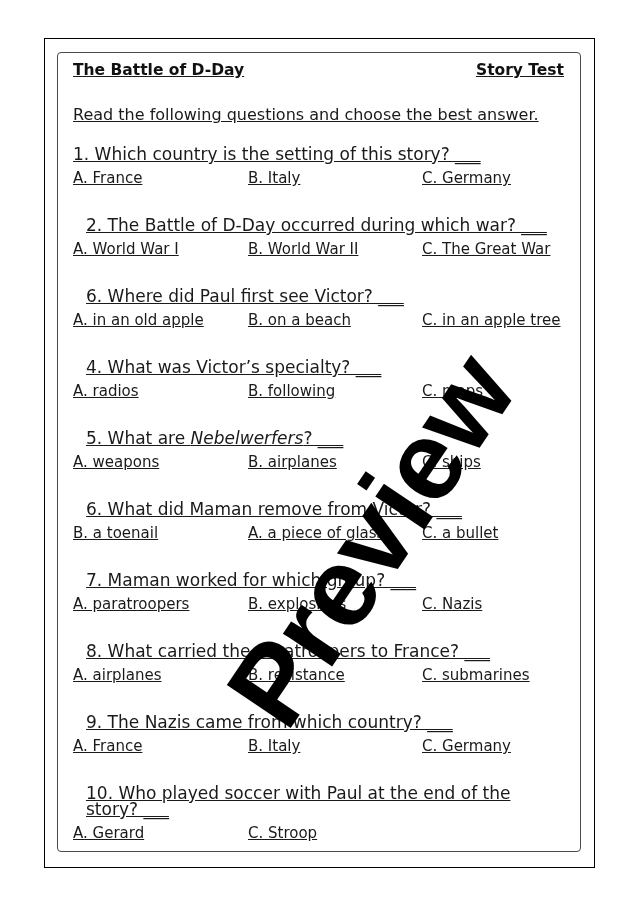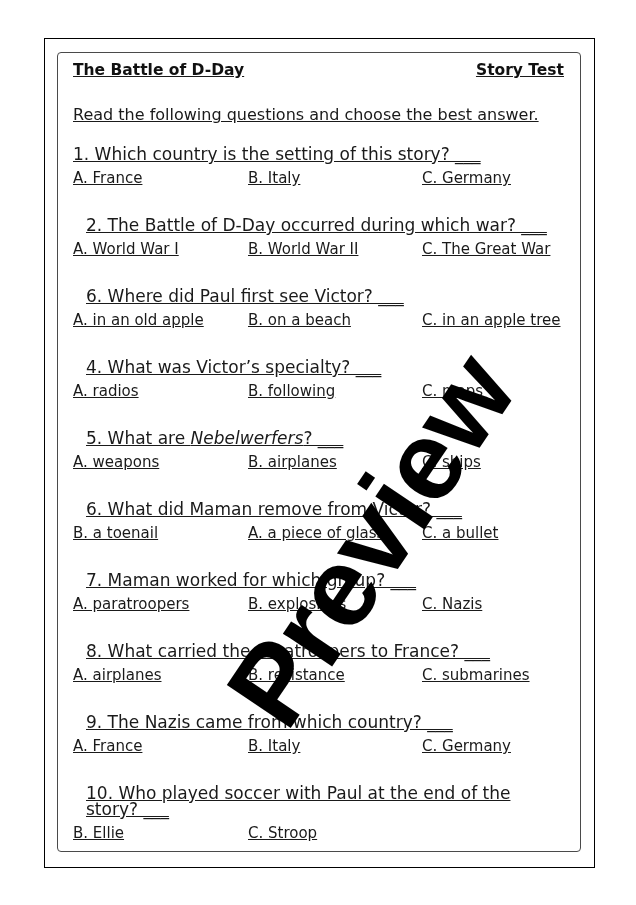--- a/index.html
+++ b/index.html
@@ -162,21 +162,21 @@
       <div class="options">
         <span>A. France</span>
         <span>B. Italy</span>
         <span>C. Germany</span>
       </div>
     </div>
 
     <div class="question">
       <p class="qtext"><span>10. Who played soccer with Paul at the end of the story? ___</span><span class="it"></span><span></span></p>
       <div class="options">
-        <span>B. Ellie</span>
+        <span>A. Gerard</span>
         <span>C. Stroop</span>
       </div>
     </div>
 
   </div>
 </div>
 
 <div class="watermark">Preview</div>
 
 </body></html>

